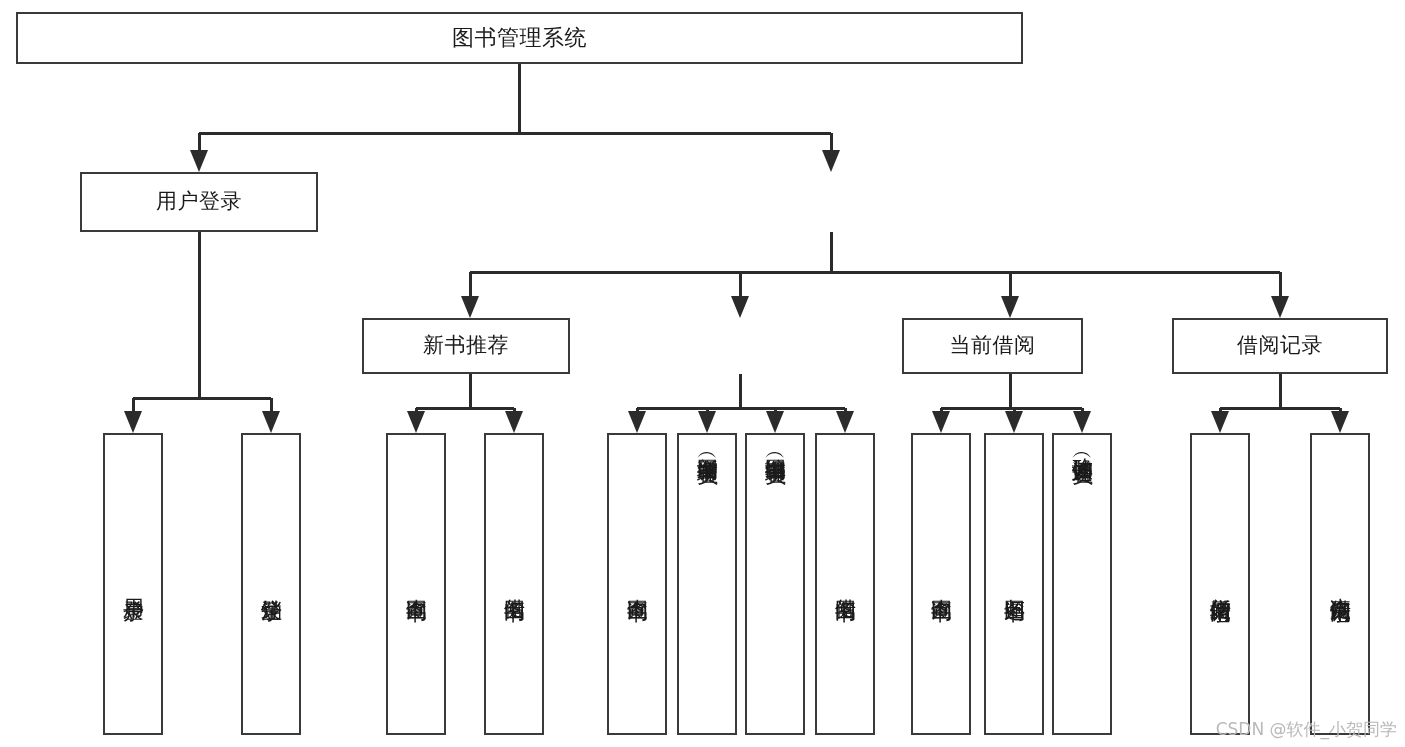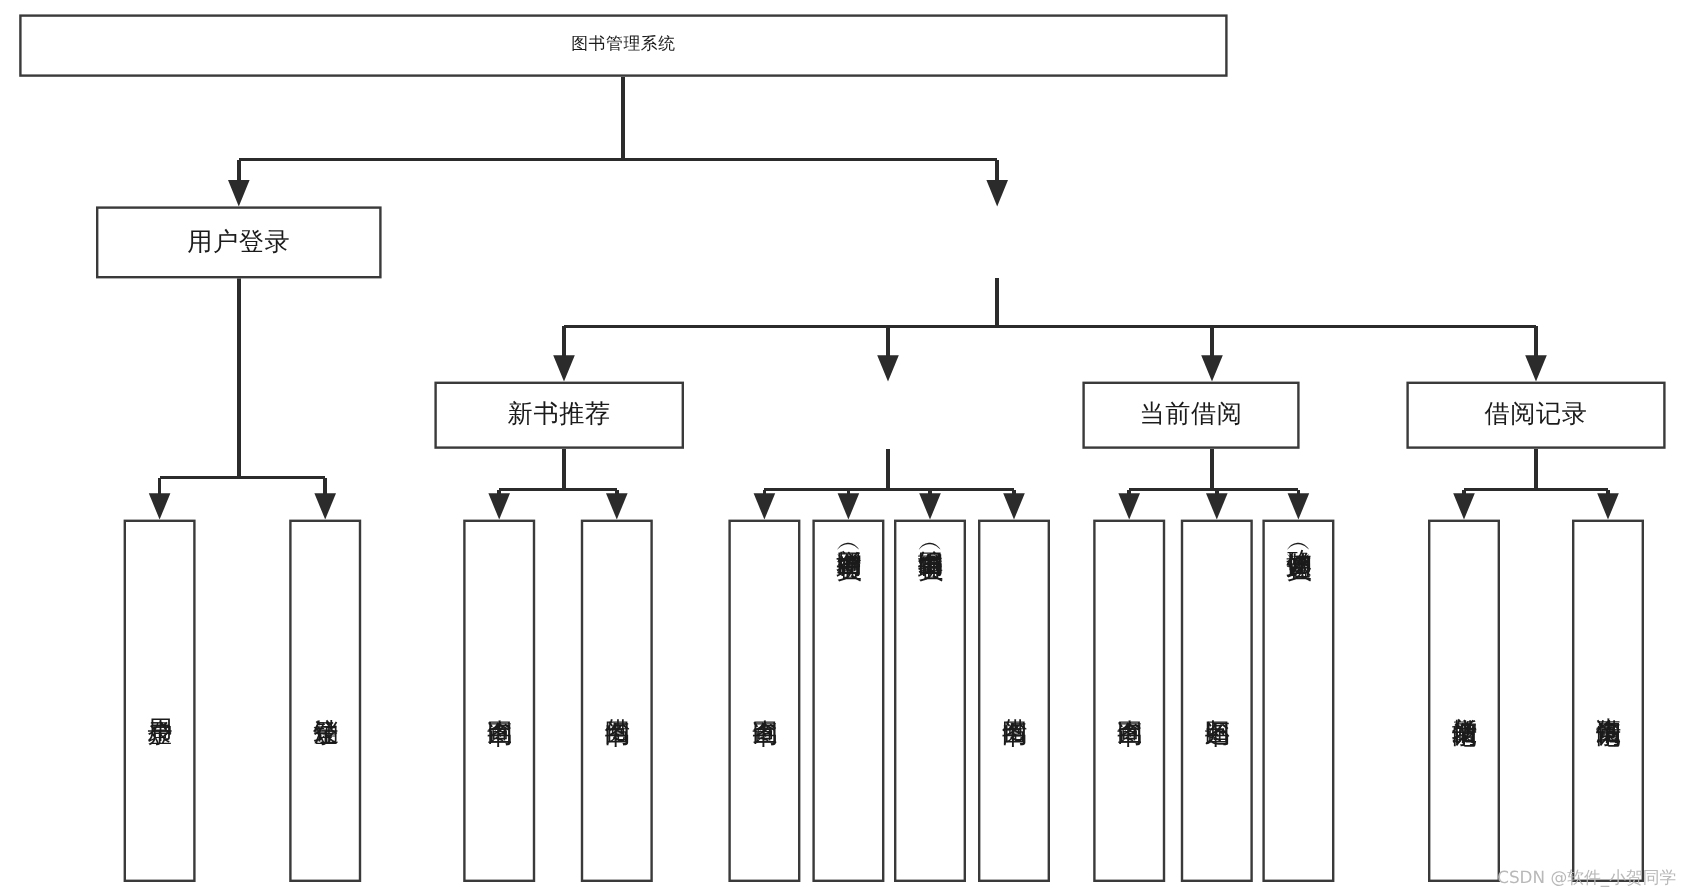--- a/index.html
+++ b/index.html
@@ -42,21 +42,21 @@
     text-align: center;
     line-height: 1.12;
     letter-spacing: 0.5px;
   }
   
   .node.horizontal .node-label {
     font-size: 21px;
     white-space: nowrap;
   }
   .node.root .node-label {
-    font-size: 14px;
+    font-size: 22px;
   }
   
   .node.vertical {
     align-items: flex-start;
     justify-content: center;
     padding-top: 6px;
   }
   .node.vertical .node-label {
     writing-mode: vertical-rl;
     text-orientation: upright;
@@ -67,21 +67,21 @@
   }
   
   .node.vertical.centered {
     align-items: center;
     padding-top: 0;
   }
   #watermark {
     position: absolute;
     right: 8px;
     bottom: 6px;
-    font-size: 14px;
+    font-size: 17px;
     color: #b9b9b9;
     white-space: nowrap;
     z-index: 5;
     font-family: "DejaVu Sans", "Liberation Sans", sans-serif;
   }
 </style>
 </head>
 <body>
 
 <div id="diagram-root">

